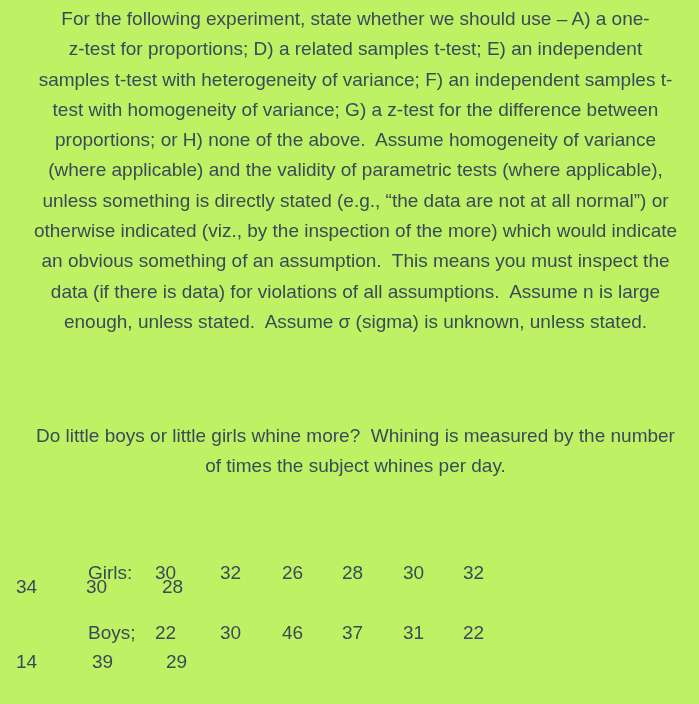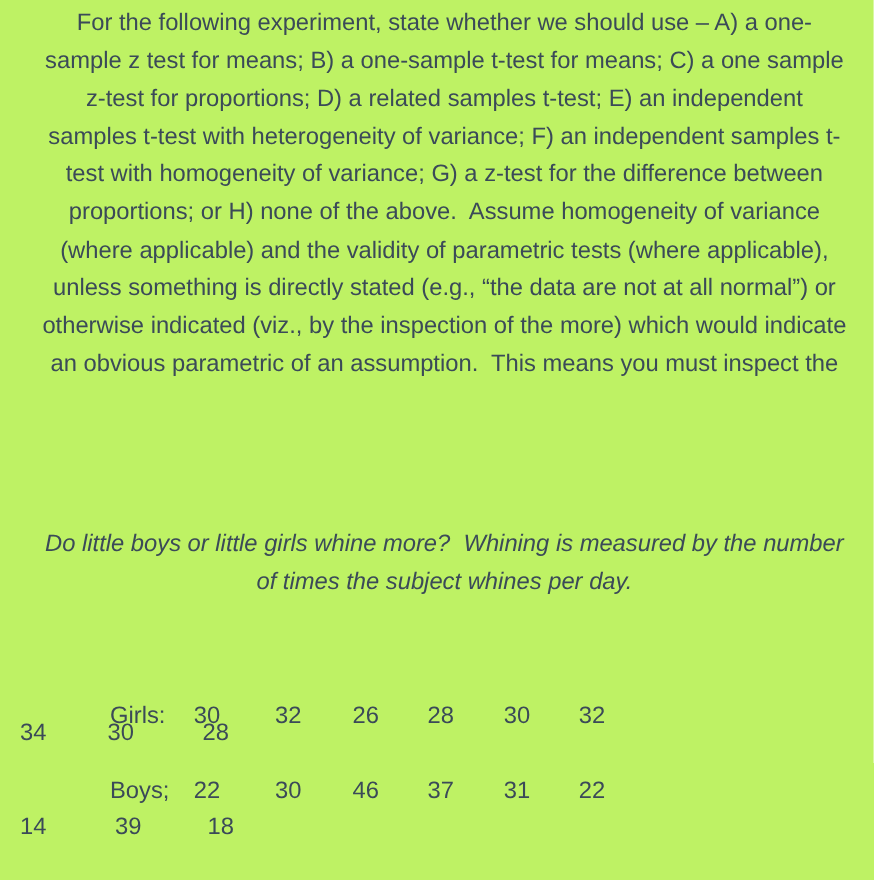--- a/index.html
+++ b/index.html
@@ -24,21 +24,21 @@
     position: absolute;
     left: 12px;
     right: 0;
   }
   .line {
     white-space: pre;
     line-height: 30.3px;
     height: 30.3px;
   }
   #instructions { top: 4px; }
-  #question { top: 421px; font-style: italic; }
+  #question { top: 421px; }
   .data-row {
     position: absolute;
     left: 0;
     width: 699px;
     height: 30px;
     line-height: 30.3px;
   }
   #girls-row-1 { top: 543px; margin-top: 15px; }
   #girls-row-2 { top: 572px; }
   #boys-row-1  { top: 618px; padding-left: 48px; }
@@ -61,29 +61,30 @@
   .b2-1  { left: 92px; }
   .b2-2  { left: 166px; }
 </style>
 </head>
 <body>
 
 <div class="page">
 
   <div class="paragraph" id="instructions">
     <div class="line">For the following experiment, state whether we should use – A) a one-</div>
-    <div class="line">sample z test for means; B) a one-sample t-test for means; C) a one sample</div>
     <div class="line">z-test for proportions; D) a related samples t-test; E) an independent</div>
     <div class="line">samples t-test with heterogeneity of variance; F) an independent samples t-</div>
     <div class="line">test with homogeneity of variance; G) a z-test for the difference between</div>
     <div class="line">proportions; or H) none of the above.  Assume homogeneity of variance</div>
     <div class="line">(where applicable) and the validity of parametric tests (where applicable),</div>
     <div class="line">unless something is directly stated (e.g., “the data are not at all normal”) or</div>
     <div class="line">otherwise indicated (viz., by the inspection of the more) which would indicate</div>
-    <div class="line">an obvious parametric of an assumption.  This means you must inspect the</div>
+    <div class="line">an obvious something of an assumption.  This means you must inspect the</div>
+    <div class="line">data (if there is data) for violations of all assumptions.  Assume n is large</div>
+    <div class="line">enough, unless stated.  Assume σ (sigma) is unknown, unless stated.</div>
   </div>
 
   <div class="paragraph" id="question">
     <div class="line">Do little boys or little girls whine more?  Whining is measured by the number</div>
     <div class="line">of times the subject whines per day.</div>
   </div>
 
   <div class="data-row" id="girls-row-1">
     <span class="lbl">Girls:</span>
     <span class="v-c0">30</span>
@@ -106,16 +107,16 @@
     <span class="v-c1">30</span>
     <span class="v-c2">46</span>
     <span class="v-c3">37</span>
     <span class="v-c4">31</span>
     <span class="v-c5">22</span>
   </div>
 
   <div class="data-row" id="boys-row-2">
     <span class="b2-0">14</span>
     <span class="b2-1">39</span>
-    <span class="b2-2">18</span>
+    <span class="b2-2">29</span>
   </div>
 
 </div>
 
 </body></html>

